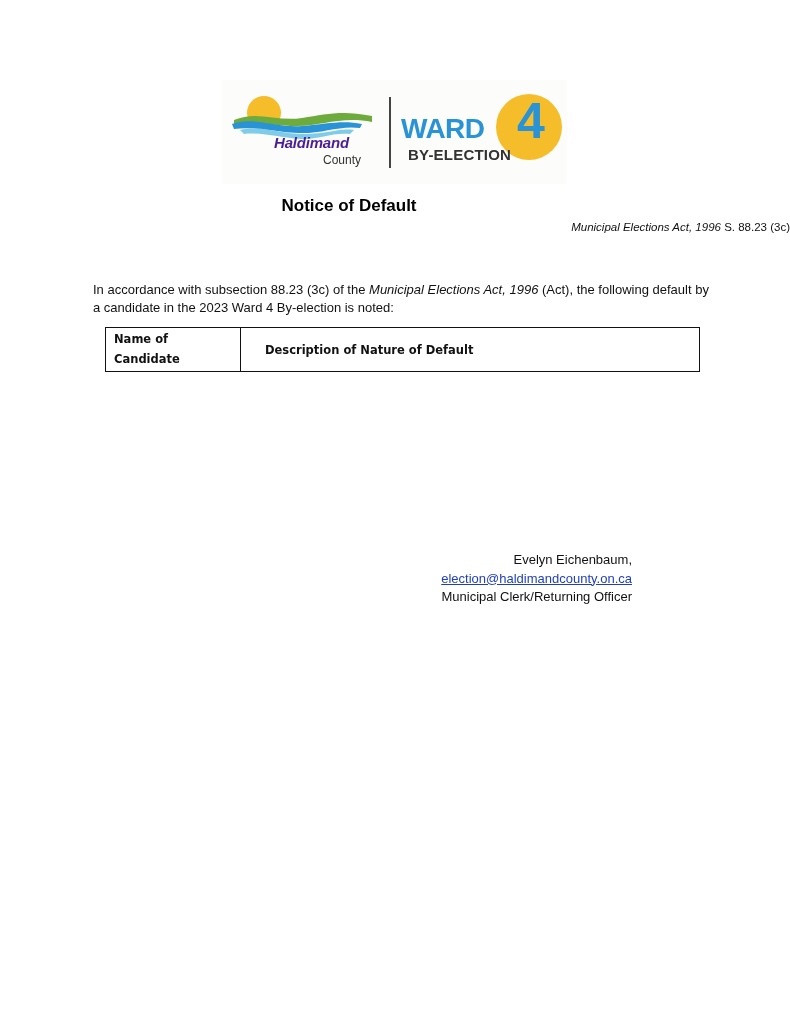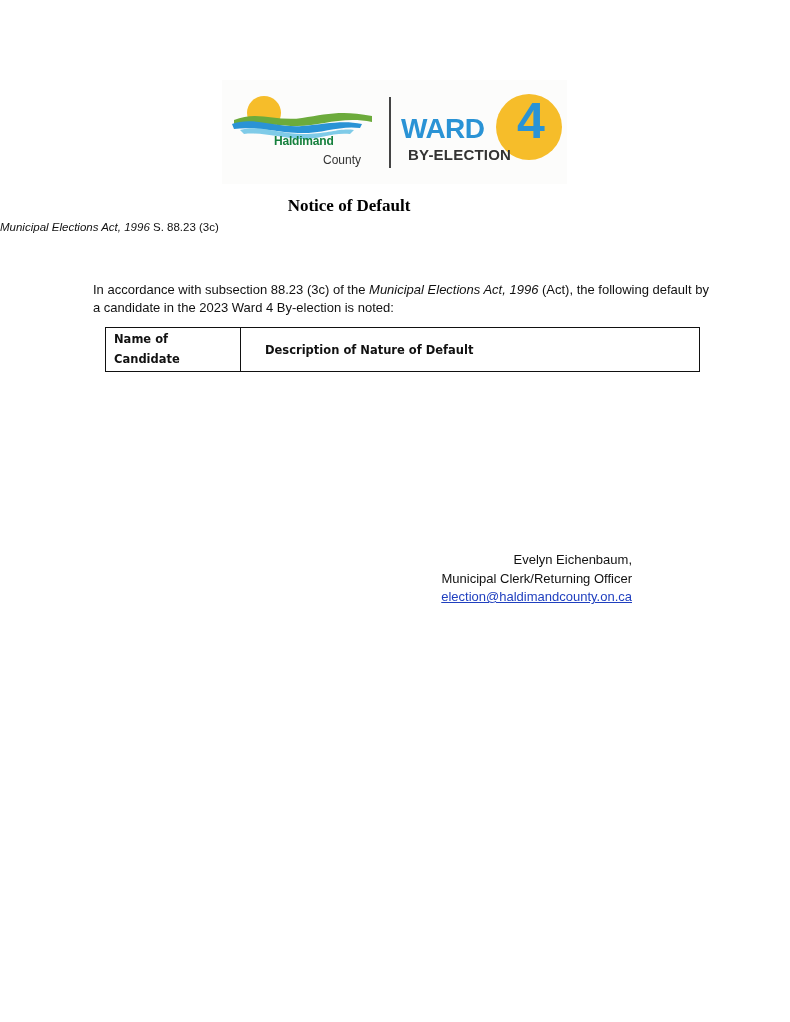--- a/index.html
+++ b/index.html
@@ -1,27 +1,27 @@
 <!DOCTYPE html>
 <html><head>
   <meta charset="utf-8">
   <style>
     html, body { margin: 0; padding: 0; background: #ffffff; }
     body { width: 790px; height: 1022px; position: relative; overflow: hidden; font-family: "DejaVu Sans", sans-serif; color: #111; }
     .logo { position: absolute; left: 222px; top: 80px; width: 345px; height: 104px; background: #fcfcfb; }
     .logo svg { position: absolute; left: 0; top: 0; }
-    .hc-name { position: absolute; left: 52px; top: 54px; font-family: "Liberation Sans", sans-serif; font-weight: bold; font-size: 12px; color: #15803d; letter-spacing: -0.2px; }
+    .hc-name { position: absolute; left: 52px; top: 54px; font-family: "Liberation Sans", sans-serif; font-weight: bold; font-size: 15px; color: #4c1d95; letter-spacing: -0.2px; font-style: italic; }
     .hc-county { position: absolute; left: 101px; top: 73px; font-family: "Liberation Sans", sans-serif; font-size: 12px; color: #333; }
     .logo-divider { position: absolute; left: 167px; top: 17px; width: 1.5px; height: 71px; background: #444; }
     .ward { position: absolute; left: 179px; top: 33px; font-family: "Liberation Sans", sans-serif; font-weight: 900; font-size: 28px; color: #2a93d5; letter-spacing: -0.5px; }
     .ward-num { position: absolute; left: 295px; top: 12px; font-family: "Liberation Sans", sans-serif; font-weight: bold; font-size: 50px; color: #2a93d5; }
     .byelection { position: absolute; left: 186px; top: 66px; font-family: "Liberation Sans", sans-serif; font-weight: bold; font-size: 15px; color: #333; letter-spacing: 0.2px; text-align: right; }
 
-    .title { position: absolute; left: 0; width: 698px; top: 196px; text-align: center; font-family: Liberation Serif, serif; font-weight: bold; font-size: 17px; color: #000; }
-    .subtitle { position: absolute; left: 0; width: 790px; top: 221px; text-align: left; font-family: "Liberation Sans", sans-serif; font-size: 11.5px; color: #111; }
+    .title { position: absolute; left: 0; width: 698px; top: 196px; text-align: center; font-family: Liberation Sans, sans-serif; font-weight: bold; font-size: 17px; color: #000; }
+    .subtitle { position: absolute; left: 0; width: 790px; top: 221px; text-align: right; font-family: "Liberation Sans", sans-serif; font-size: 11.5px; color: #111; }
     .subtitle i { font-style: italic; }
 
     .intro { position: absolute; left: 93px; top: 281px; width: 620px; font-family: "Liberation Sans", sans-serif; font-size: 13px; line-height: 18px; color: #111; }
     .intro i { font-style: italic; }
 
     table.defaults { position: absolute; left: 105px; top: 327px; width: 595px; border-collapse: collapse; font-family: "DejaVu Sans", sans-serif; font-size: 11.5px; color: #111; }
     table.defaults td, table.defaults th { border: 1.5px solid #111; padding: 1px 7px 2px 8px; vertical-align: top; line-height: 20px; text-align: left; }
     table.defaults th { font-weight: bold; vertical-align: middle; }
     table.defaults th.c1, table.defaults td.c1 { width: 119px; }
     table.defaults th.c2 { padding-top: 2px; padding-left: 24px; }
@@ -57,15 +57,15 @@
   <tbody>
       <tr>
     <th class="c1">Name of Candidate</th>
     <th class="c2">Description of Nature of Default</th>
   </tr>
 </tbody>
   </table>
 
 <div class="sig">
   <div>Evelyn Eichenbaum,</div>
+  <div><a href="mailto:election@haldimandcounty.on.ca">election@haldimandcounty.on.ca</a></div>
   <div>Municipal Clerk/Returning Officer</div>
-  <div><a href="mailto:election@haldimandcounty.on.ca">election@haldimandcounty.on.ca</a></div>
 </div>
 
 </body></html>

